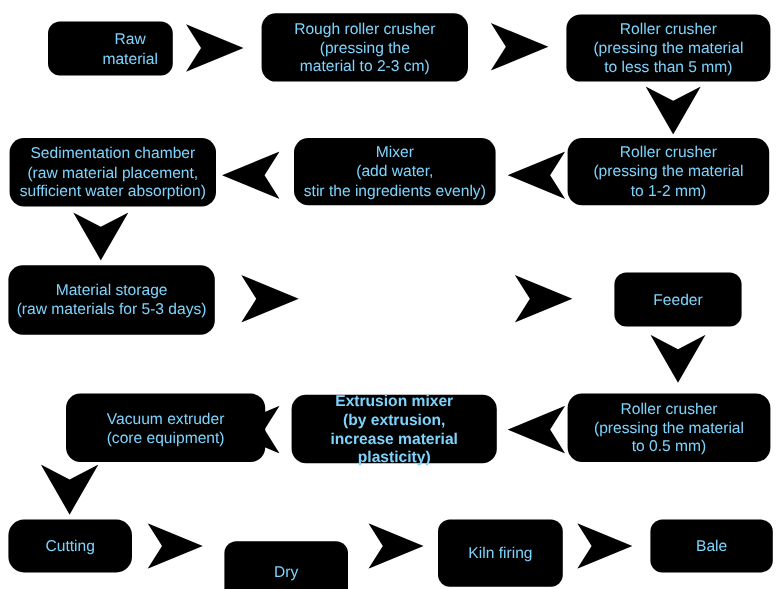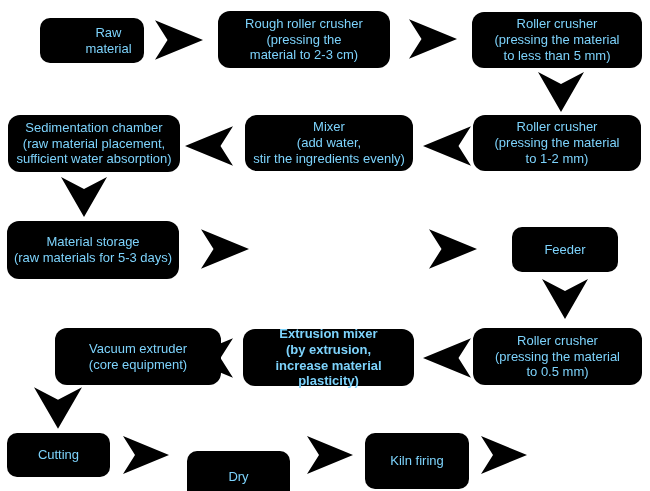--- a/index.html
+++ b/index.html
@@ -147,21 +147,21 @@
 
   <div class="node" style="left:8px; top:328px; width:166px; height:57px;margin-left:47px;">Vacuum extruder
 (core equipment)</div>
 
   <span class="arrow" style="left:34px; top:387px; width:48px; height:42px;">
     <svg viewBox="0 0 46 40">
         <polygon points="0,0 23,12 46,0 23,40"></polygon>
       </svg>
   </span>
 
-  <div class="node small" style="left:7px; top:433px; width:103px; height:44px;">Cutting</div>
+  <div class="node small" style="left:7px; top:433px; width:103px; height:44px;border-radius:13px;">Cutting</div>
 
   <span class="arrow" style="left:122px; top:436px; width:48px; height:38px;">
     <svg viewBox="0 0 46 38">
         <polygon points="0,0 46,19 0,38 12,19"></polygon>
       </svg>
   </span>
 
   <div class="node small" style="left:187px; top:451px; width:103px; height:51px;">Dry</div>
 
   <span class="arrow" style="left:306px; top:436px; width:48px; height:38px;">
@@ -171,14 +171,15 @@
   </span>
 
   <div class="node small" style="left:365px; top:433px; width:104px; height:56px;">Kiln firing</div>
 
   <span class="arrow" style="left:480px; top:436px; width:48px; height:38px;">
     <svg viewBox="0 0 46 38">
         <polygon points="0,0 46,19 0,38 12,19"></polygon>
       </svg>
   </span>
 
+  <div class="node small" style="left:542px; top:433px; width:102px; height:44px;">Bale</div>
 
 </div>
 
 </body></html>

